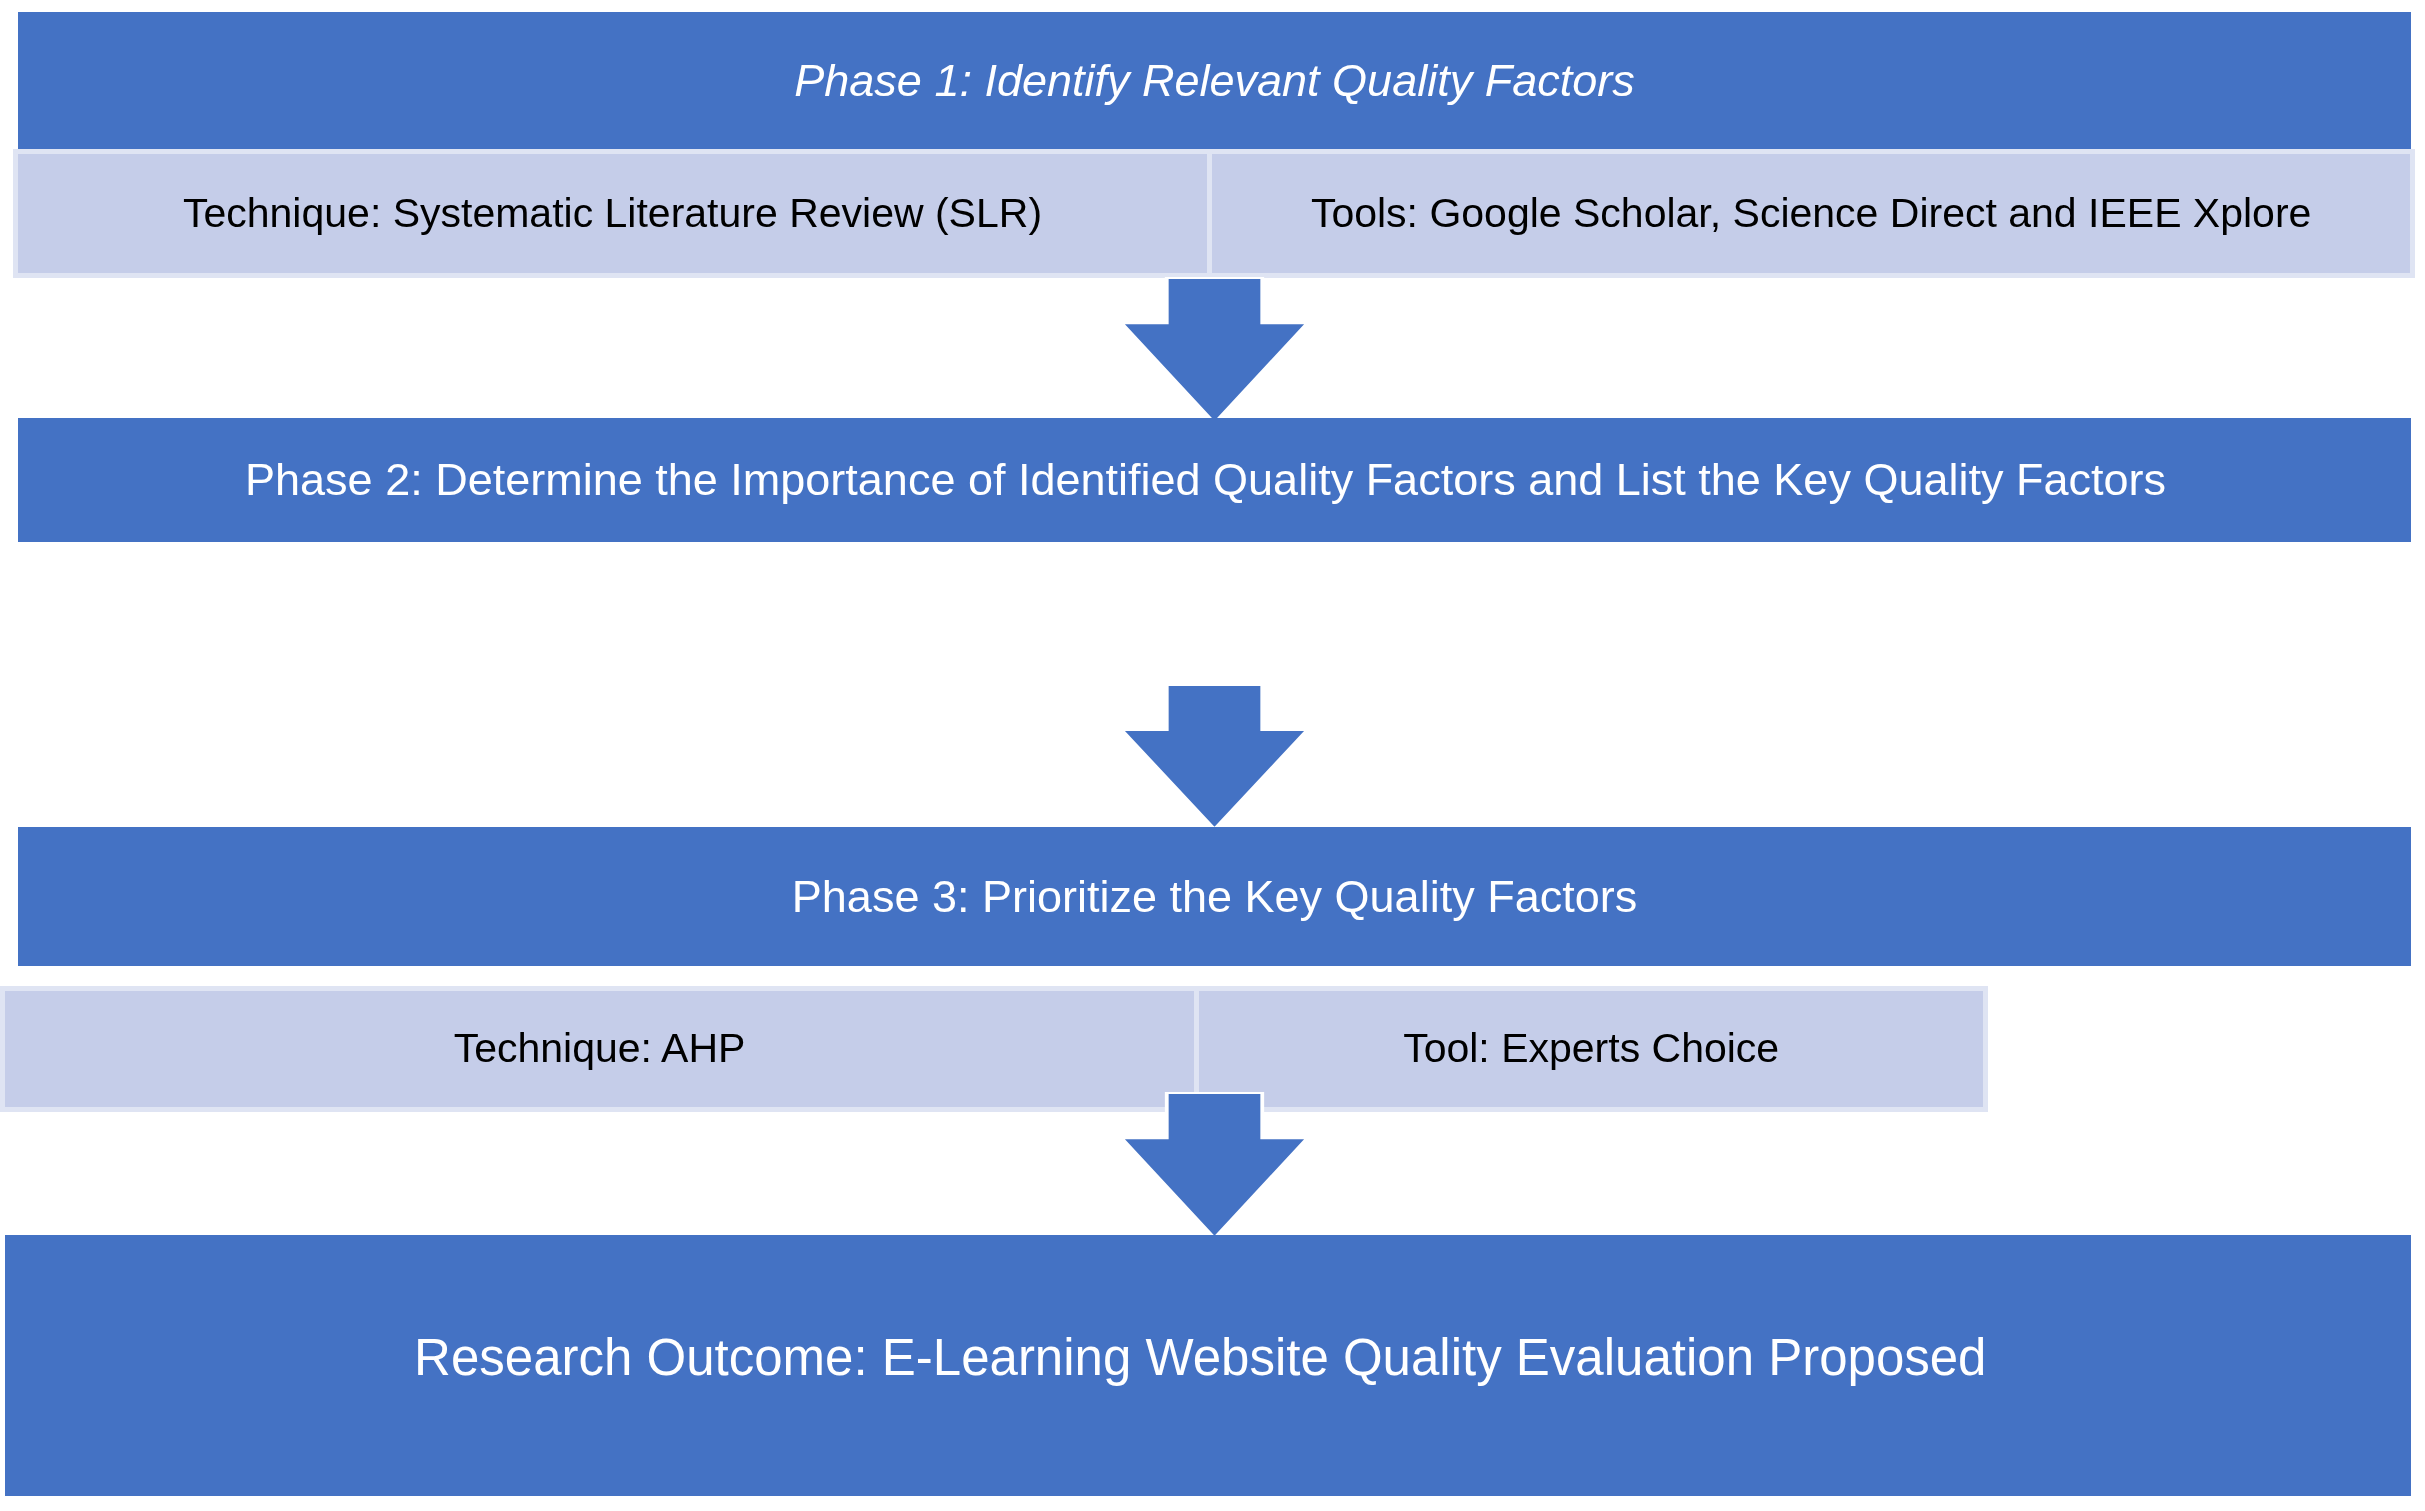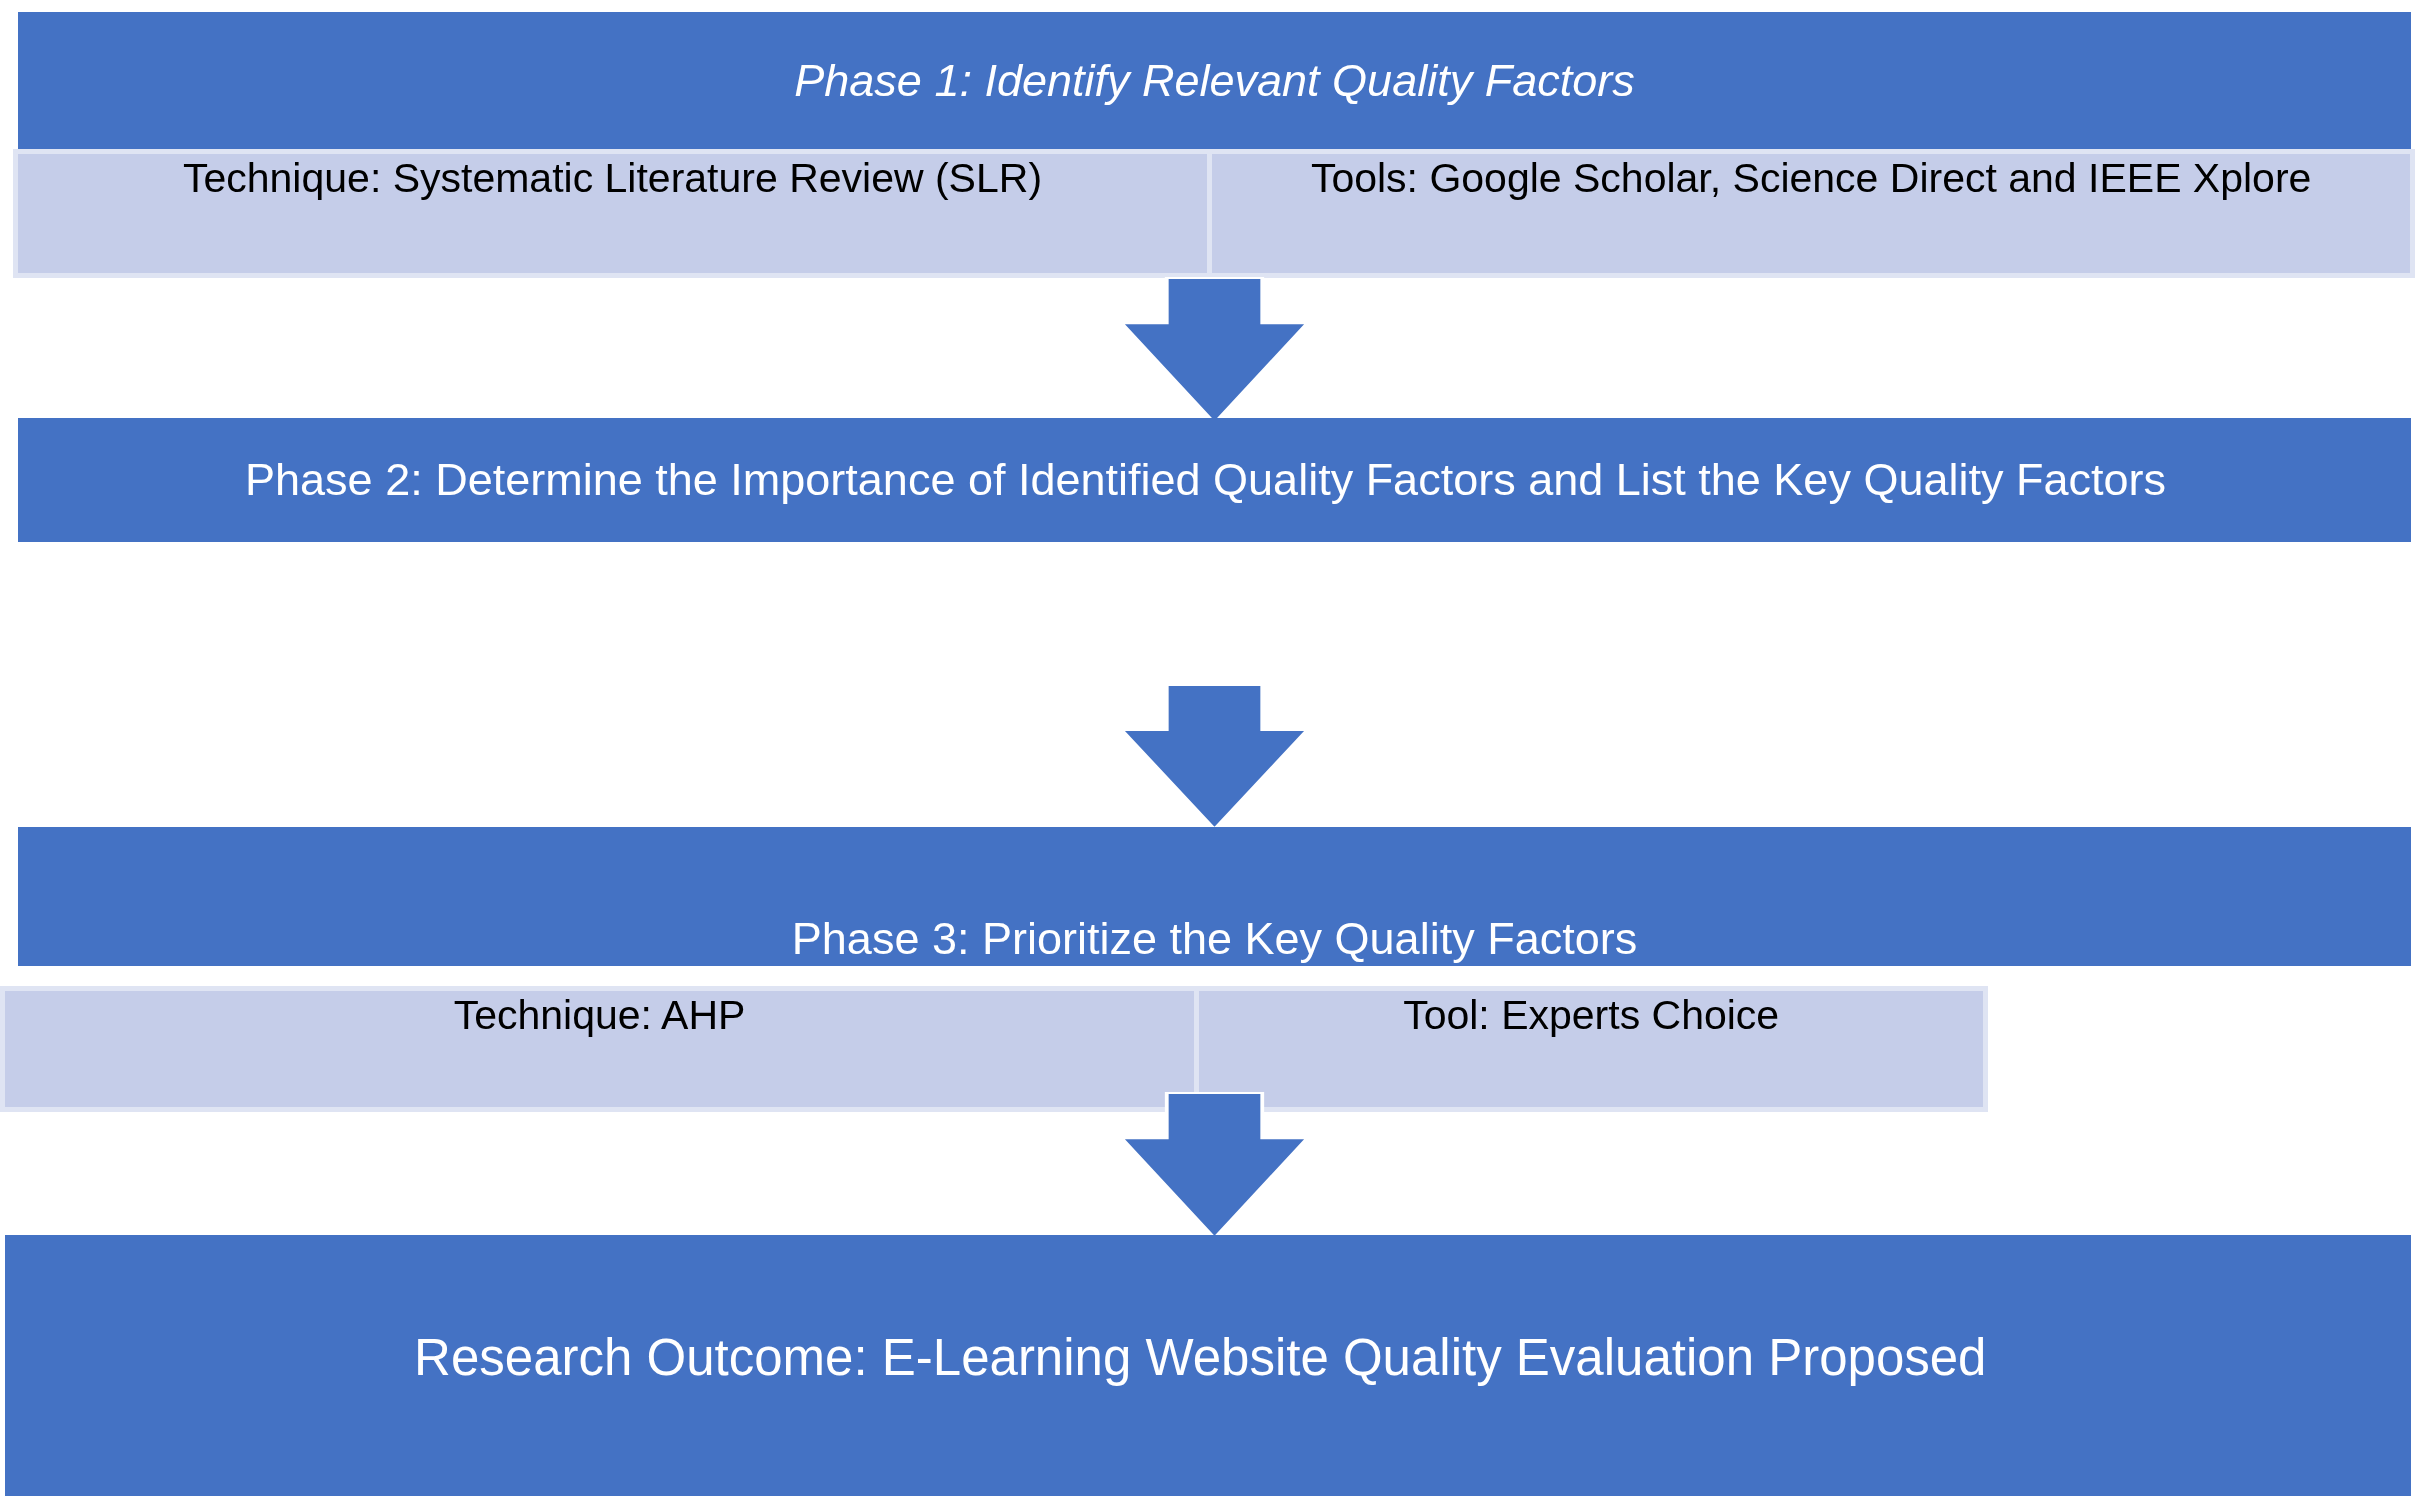--- a/index.html
+++ b/index.html
@@ -21,21 +21,21 @@
     padding:0 30px;
   }
   .row{
     position:absolute;
     background:var(--row,#C5CDE9);
     border:5.3px solid var(--row-border,#DFE4F3);
     box-sizing:border-box;
     display:flex;align-items:stretch;
   }
   .cell{
-    display:flex;justify-content:center;
+    display:flex;align-items:center;justify-content:center;
     color:var(--cell-text,#000000);
     font-size:41px;line-height:1.2;
     text-align:center;
     box-sizing:border-box;
     padding:0 23px;
   }
   .cell.left{width:1189px;flex:0 0 auto;}
   .cell.right{flex:1 1 auto;}
   .divider{
     flex:0 0 auto;
@@ -60,21 +60,21 @@
     box-sizing:border-box;
     padding:0 61px 15px 45px;
   }
   
   #bar1{left:18px;top:12px;width:2393px;height:137px;font-style:italic;}
   #row1{left:13px;top:149px;width:2402px;height:129px;}
   #arrow1{left:1119px;top:277px;}
   #bar2{left:18px;top:418px;width:2393px;height:124px;padding-left:12px;}
   #row2{left:13px;top:558px;width:2402px;height:127px;}
   #arrow2{left:1119px;top:684px;height:147px;}
-  #bar3{left:18px;top:827px;width:2393px;height:139px;align-items:flex-end;}
+  #bar3{left:18px;top:827px;width:2393px;height:139px;}
   #row3{left:0;top:966px;width:1988px;height:126px;margin-top:20px;}
   #arrow3{left:1119px;top:1092px;}
   #outcome{left:5.3px;top:1235px;width:2406px;height:261px;}
 </style>
 </head>
 <body>
 
 <div class="canvas">
 
   <div class="bar" id="bar1">

